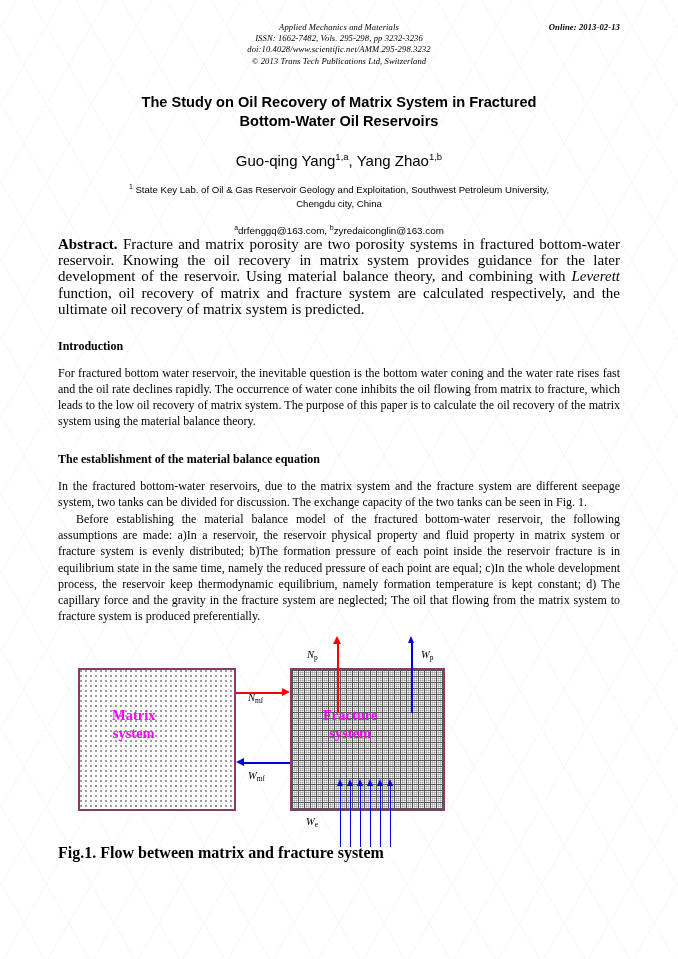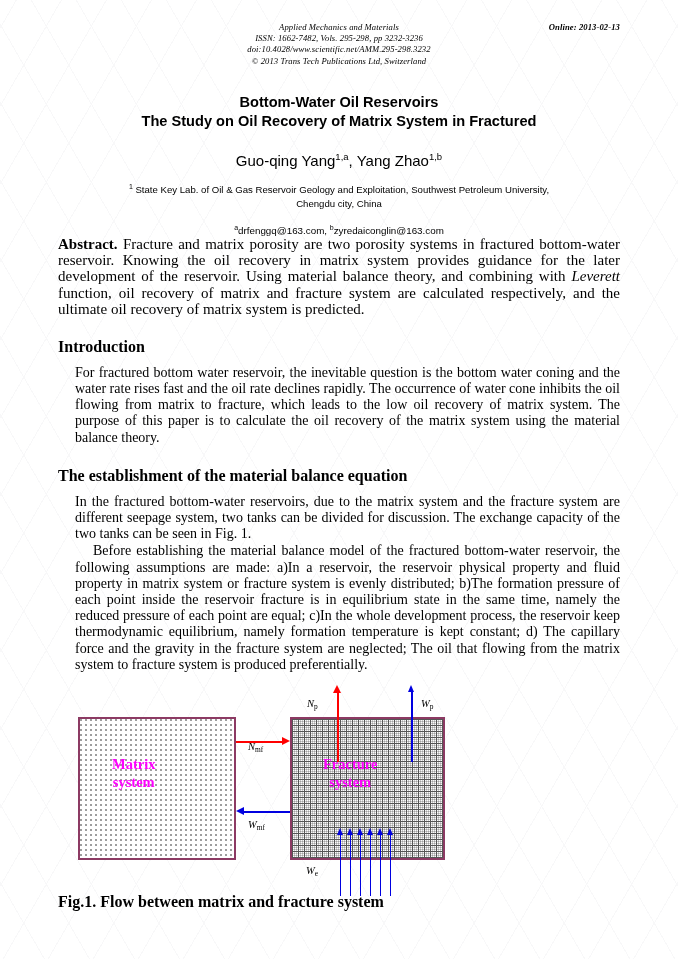--- a/index.html
+++ b/index.html
@@ -107,31 +107,31 @@
 
   .abstract {
     font-size: 15px;
     line-height: 16.1px;
     text-align: justify;
   }
   .abstract b { font-weight: bold; }
   .abstract i { font-style: italic; }
 
   h2.section {
-    font-size: 16px;
+    font-size: 12px;
     font-weight: bold;
     margin: 22px 0 0 0;
     line-height: 15px;
   }
 
   p.para {
-    font-size: 14px;
+    font-size: 12px;
     line-height: 16.2px;
     text-align: justify;
-    margin: 11px 0 0 17px;
+    margin: 11px 0 0 0;
   }
   p.para.indent { text-indent: 18px; margin-top: 1px; }
 
   
   .figure {
     position: relative;
     margin-top: 12px;
     height: 232px;
   }
 
@@ -256,22 +256,22 @@
 
     <div class="jhead">
       <div>Applied Mechanics and Materials</div>
       <div>ISSN: 1662-7482, Vols. 295-298, pp 3232-3236</div>
       <div>doi:10.4028/www.scientific.net/AMM.295-298.3232</div>
       <div>© 2013 Trans Tech Publications Ltd, Switzerland</div>
       <div class="online">Online: 2013-02-13</div>
     </div>
 
     <div class="title">
+      <div>The Study on Oil Recovery of Matrix System in Fractured</div>
       <div>Bottom-Water Oil Reservoirs</div>
-      <div>The Study on Oil Recovery of Matrix System in Fractured</div>
     </div>
 
     <div class="authors">
       <span>Guo-qing Yang</span><sup>1,a</sup><span>, </span><span>Yang Zhao</span><sup>1,b</sup>
     </div>
 
     <div class="affil">
       <sup>1</sup> <span>State Key Lab. of Oil &amp; Gas Reservoir Geology and Exploitation, Southwest Petroleum University,</span><br>
       <span>Chengdu city,  China</span>
     </div>

